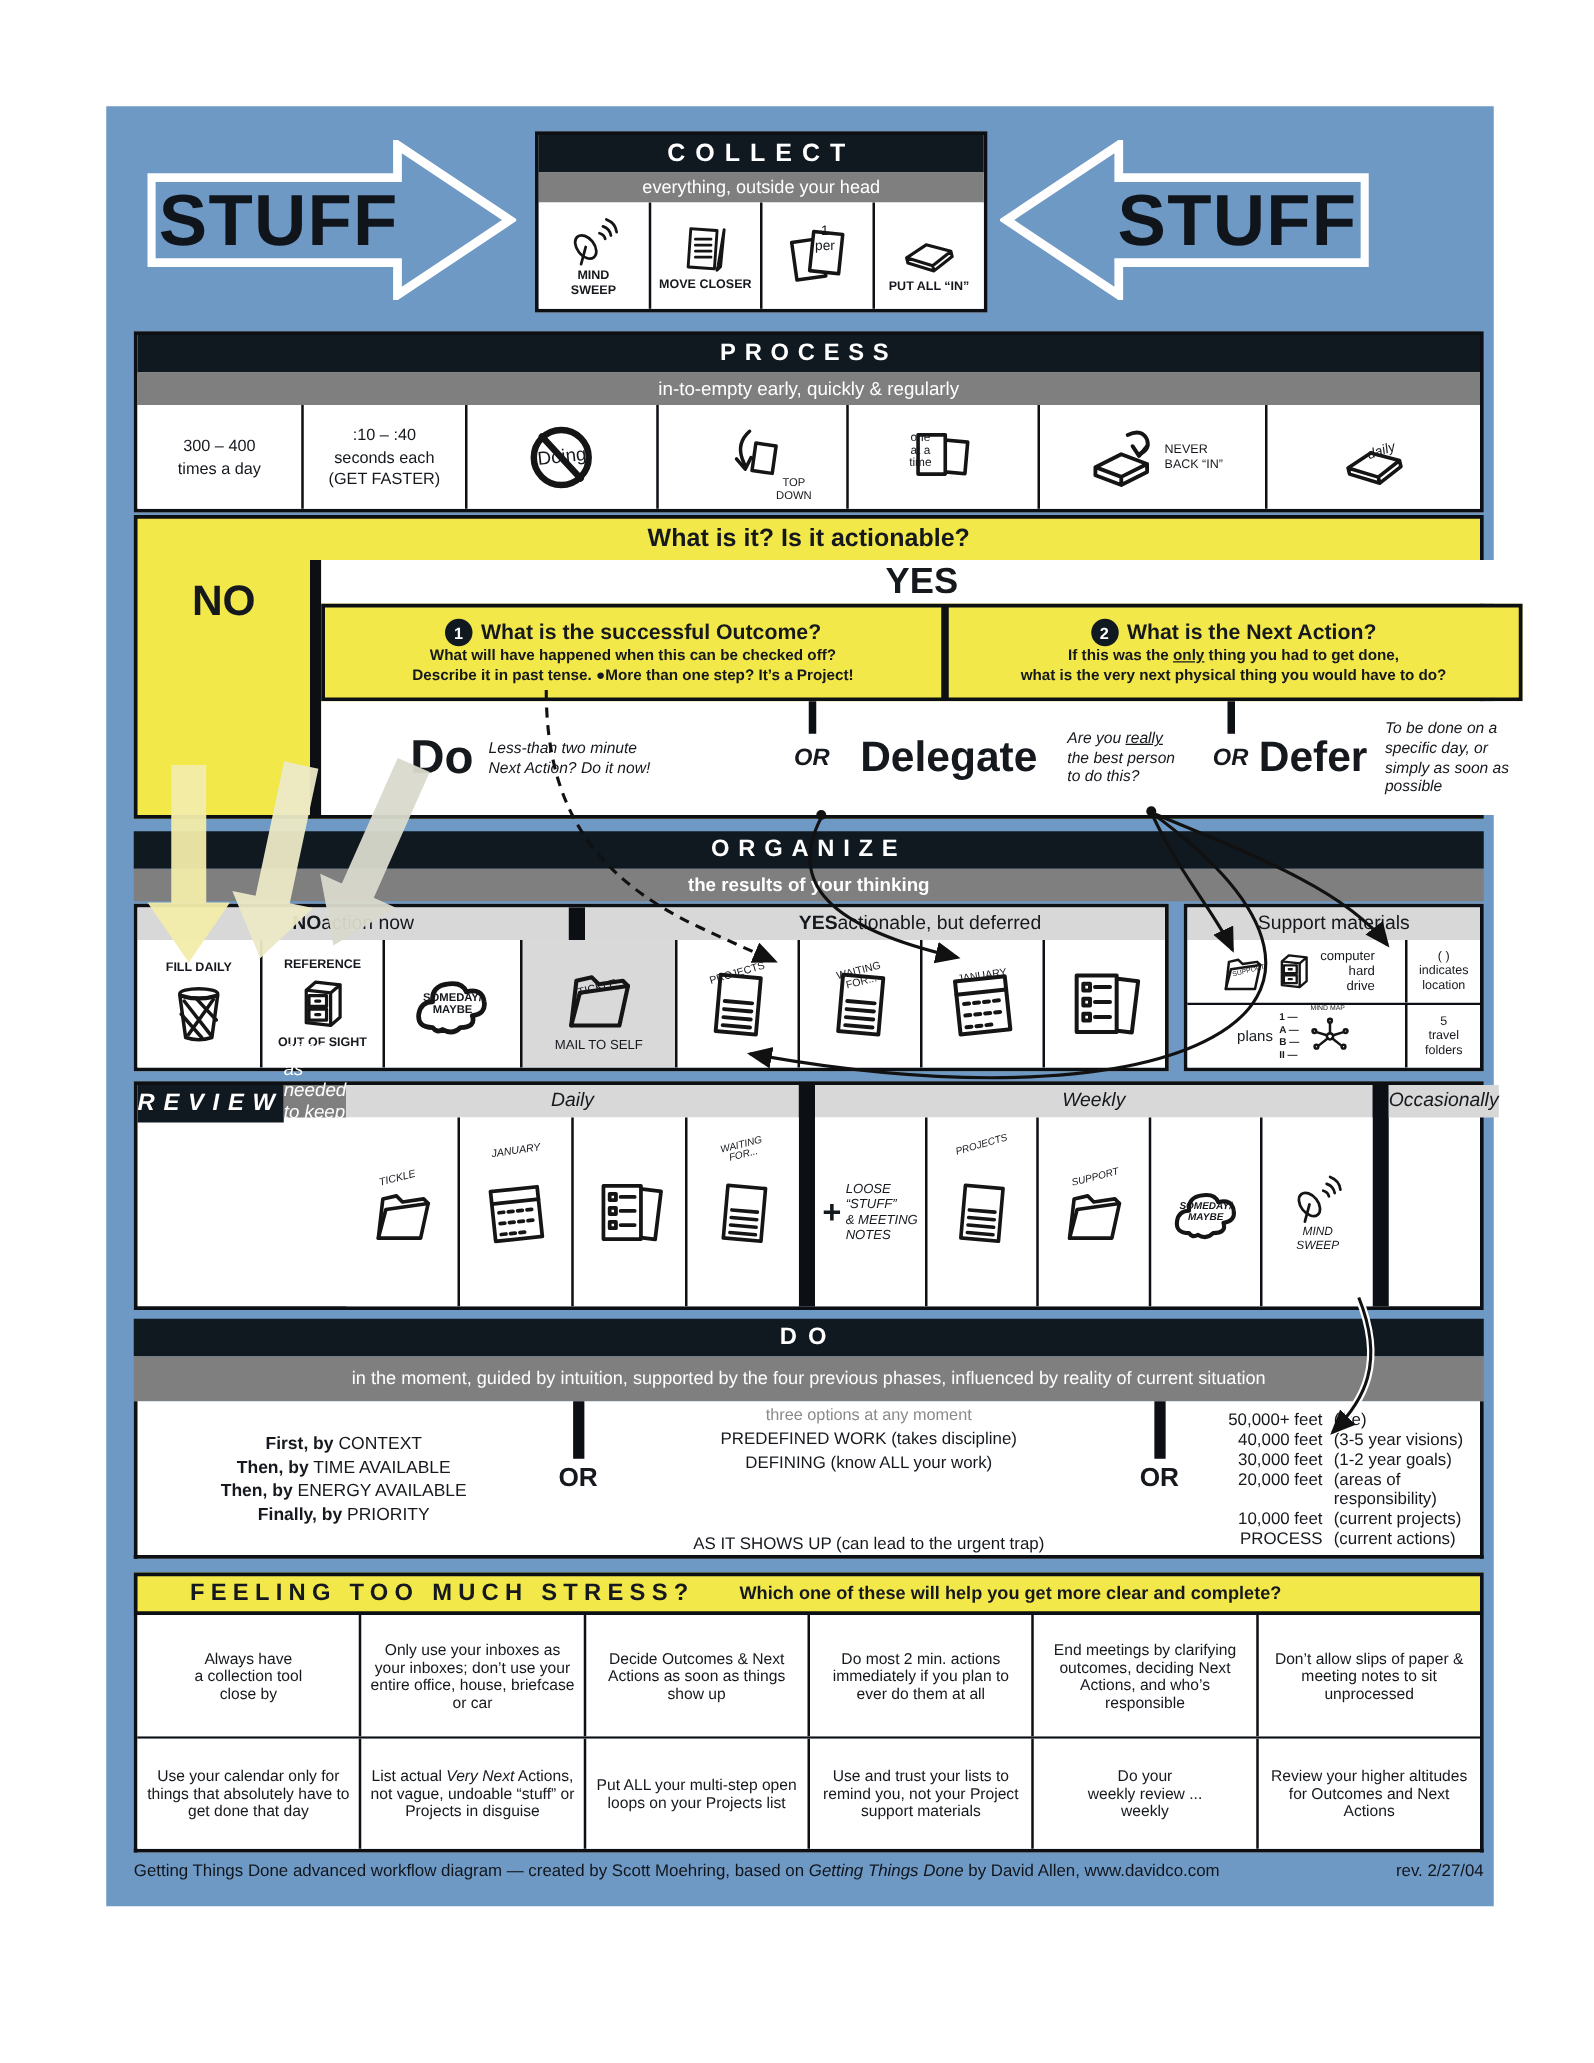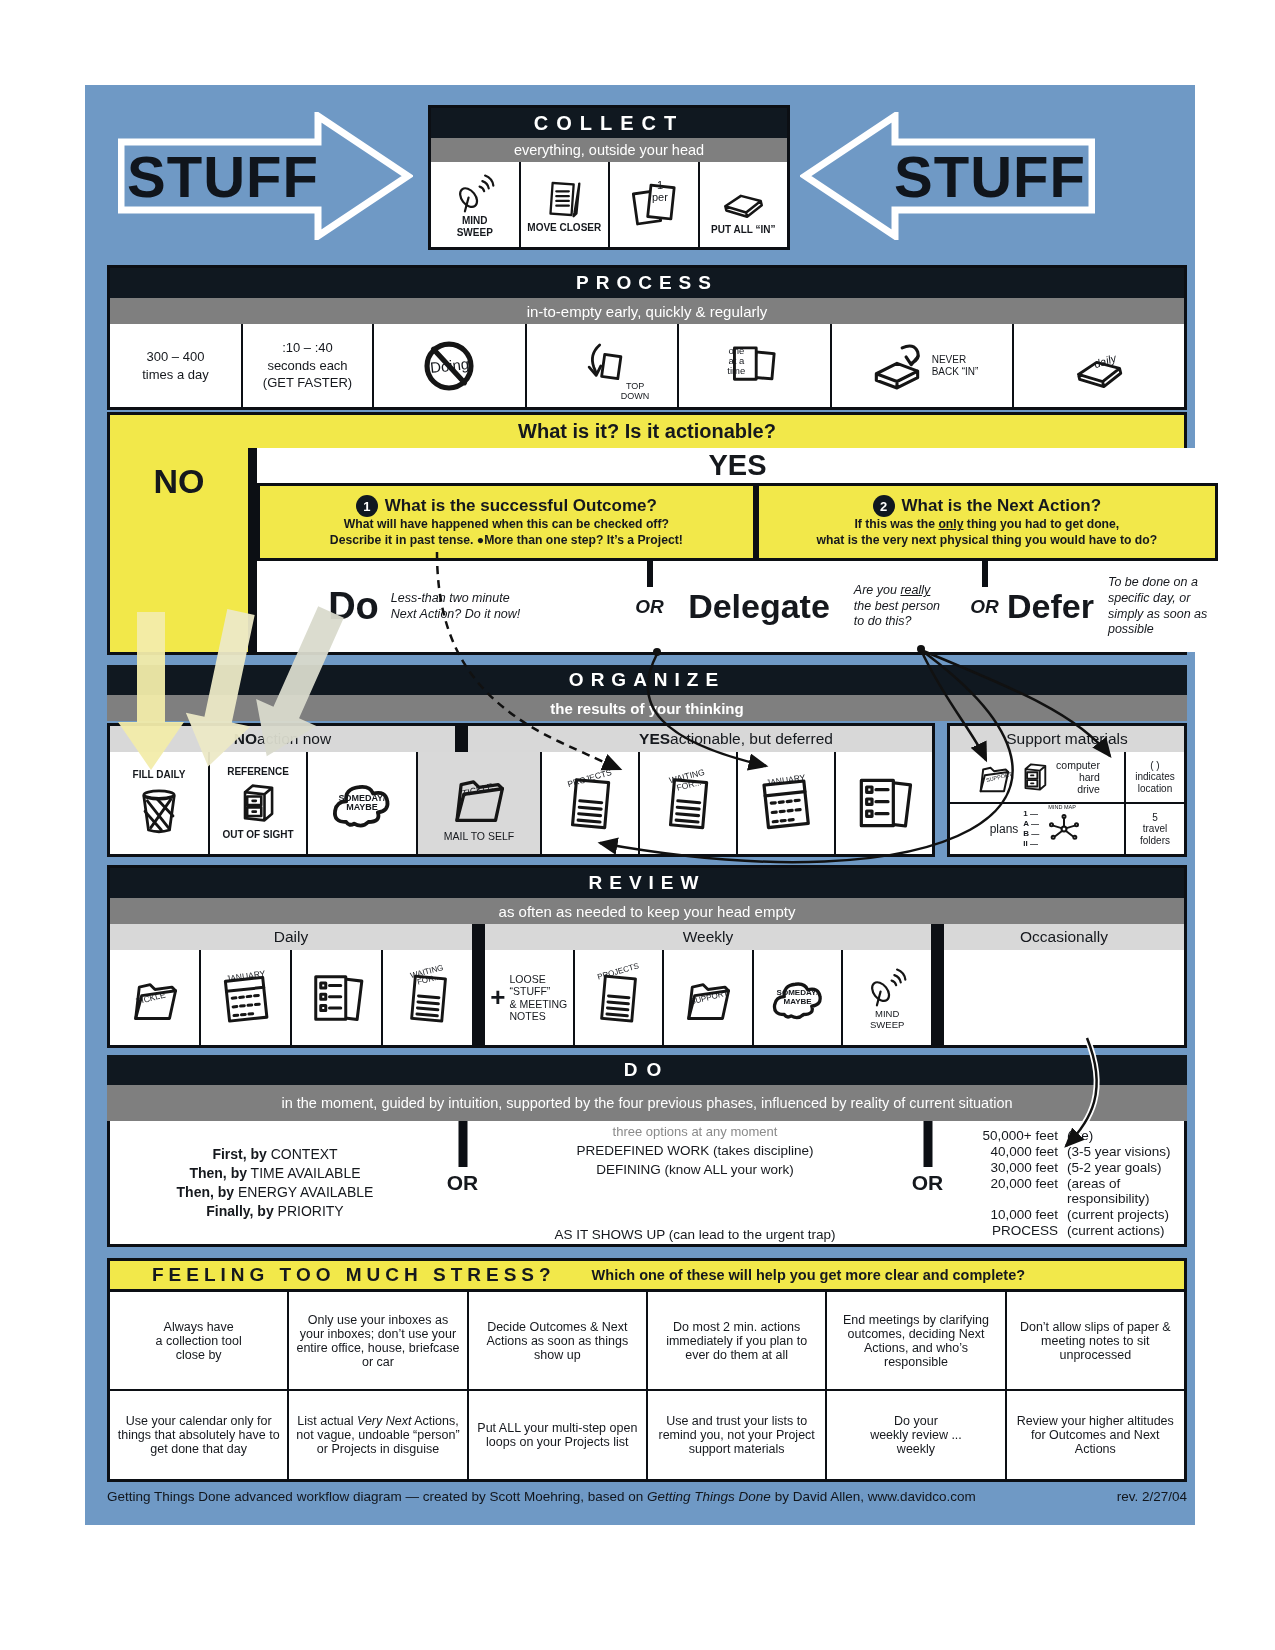--- a/index.html
+++ b/index.html
@@ -424,21 +424,21 @@
           <div class="cell" style="flex:0 0 60px;">
             <div class="cap pre" style="font-weight:normal;font-size:10px;">5
 travel
 folders</div>
           </div>
         </div>
       </div>
     </div>
   </div>
 
-  <div class="abs bx" style="left:107px;top:865px;width:1080px;display:flex;flex-direction:column;height:183px;">
+  <div class="abs bx" style="left:107px;top:865px;width:1080px;display:flex;flex-direction:row;height:183px;font-style:italic;">
     <div class="hdr" style="height:30px;">REVIEW</div>
     <div class="gsub" style="height:26px;">as often as needed to keep your head empty</div>
     <div class="row" style="flex:1;">
       <div class="sect" style="width:362px;">
         <div class="ghd" style="height:26px;">Daily</div>
         <div class="row" style="flex:1;">
           <div class="cell">
             <span>
                 <svg class="ic" width="58" height="58">
                   <use href="#sy-folder"></use>
@@ -549,21 +549,21 @@
       <div style="flex:0 0 45px;position:relative;height:100%;display:flex;align-items:center;justify-content:center;">
         <div class="vb abs" style="width:9px;height:46px;top:0;left:50%;transform:translateX(-50%);"></div>
         <span style="font-size:21px;font-weight:bold;">OR</span>
       </div>
       <div style="flex:1;display:grid;grid-template-columns:108px auto;column-gap:9px;row-gap:1px;font-size:13.5px;align-content:center;">
         <div style="text-align:right;">50,000+ feet</div>
           <div>(life)</div>
         <div style="text-align:right;">40,000 feet</div>
           <div>(3-5 year visions)</div>
         <div style="text-align:right;">30,000 feet</div>
-          <div>(5-2 year goals)</div>
+          <div>(1-2 year goals)</div>
         <div style="text-align:right;">20,000 feet</div>
           <div>(areas of responsibility)</div>
         <div style="text-align:right;">10,000 feet</div>
           <div>(current projects)</div>
         <div style="text-align:right;">PROCESS</div>
           <div>(current actions)</div>
       </div>
     </div>
   </div>
 
@@ -593,21 +593,21 @@
           </div>
         <div class="cell" style="font-size:12.5px;text-align:center;padding:2px 6px;">
             <span>Don’t allow slips of paper &amp; meeting notes to sit unprocessed</span>
           </div>
       </div>
       <div class="row" style="height:88px;">
         <div class="cell" style="font-size:12.5px;text-align:center;padding:2px 6px;">
             <span>Use your calendar only for things that absolutely have to get done that day</span>
           </div>
         <div class="cell" style="font-size:12.5px;text-align:center;padding:2px 6px;">
-            <span><span>List actual </span><span class="ital">Very Next</span><span> Actions, not vague, undoable “person” or Projects in disguise</span></span>
+            <span><span>List actual </span><span class="ital">Very Next</span><span> Actions, not vague, undoable “stuff” or Projects in disguise</span></span>
           </div>
         <div class="cell" style="font-size:12.5px;text-align:center;padding:2px 6px;">
             <span>Put ALL your multi-step open loops on your Projects list</span>
           </div>
         <div class="cell" style="font-size:12.5px;text-align:center;padding:2px 6px;">
             <span>Use and trust your lists to remind you, not your Project support materials</span>
           </div>
         <div class="cell" style="font-size:12.5px;text-align:center;padding:2px 6px;">
             <span class="pre">Do your
 weekly review ...

